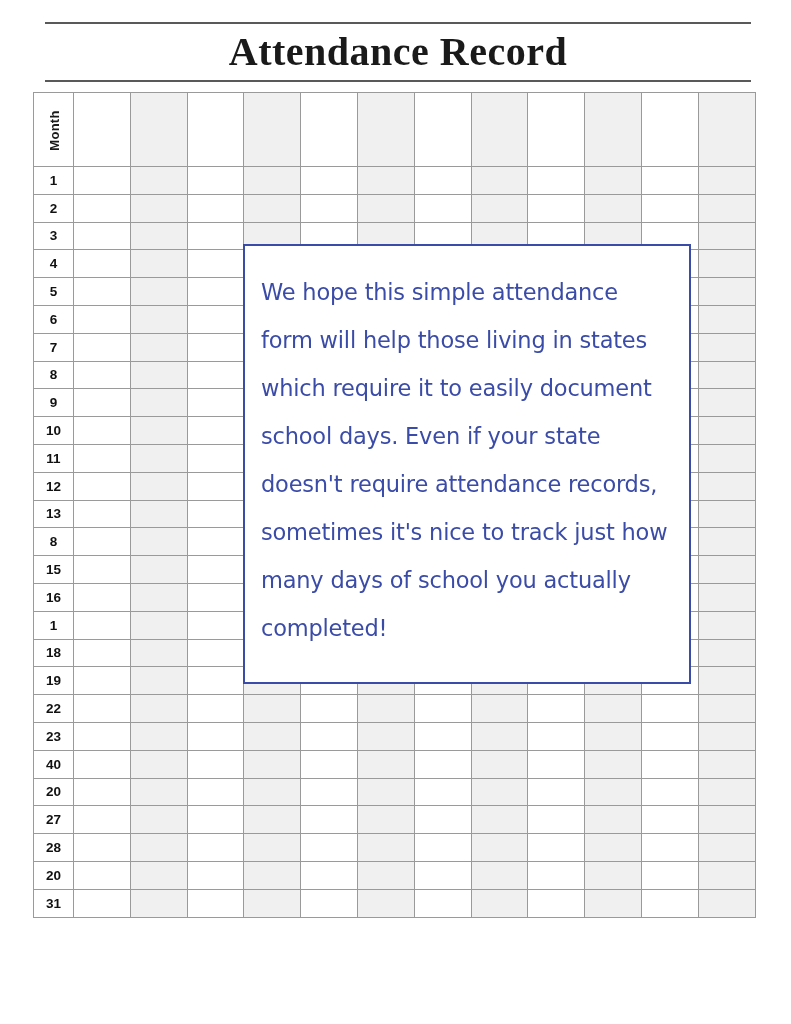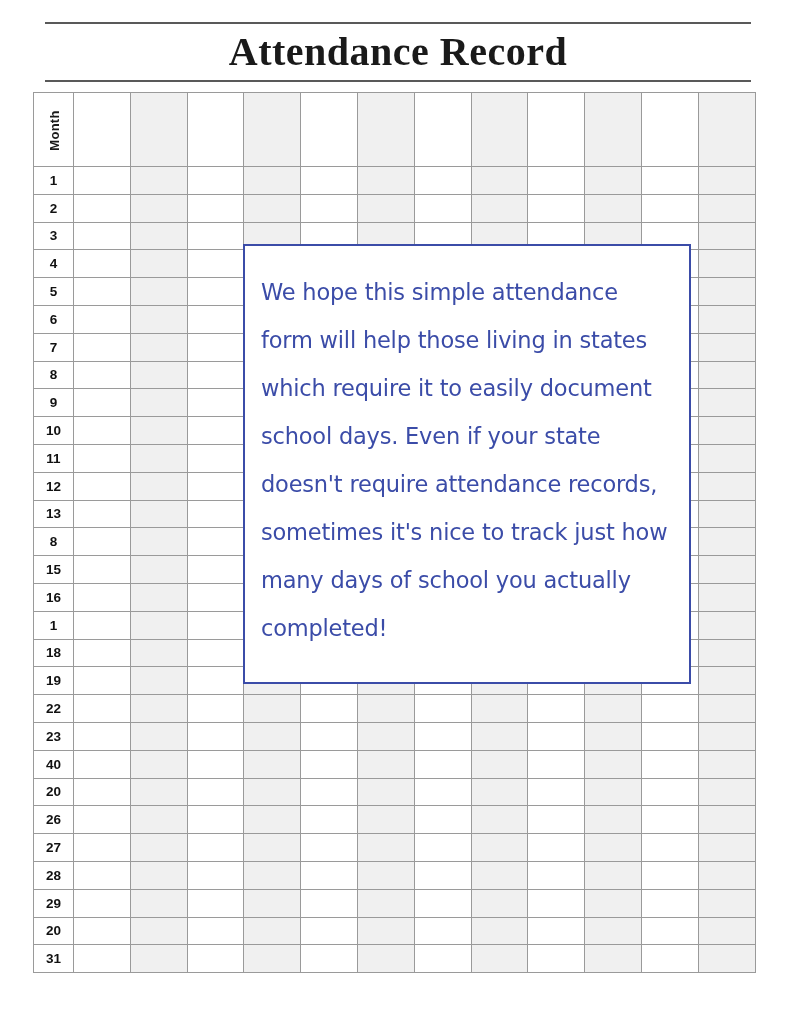--- a/index.html
+++ b/index.html
@@ -513,66 +513,36 @@
             <td class="cell"></td>
             <td class="cell shaded"></td>
             <td class="cell"></td>
             <td class="cell shaded"></td>
             <td class="cell"></td>
             <td class="cell shaded"></td>
             <td class="cell"></td>
             <td class="cell shaded"></td>
           </tr>
           <tr>
-            <td class="daynum">26</td>
-            <td class="cell"></td>
-            <td class="cell shaded"></td>
-            <td class="cell"></td>
-            <td class="cell shaded"></td>
-            <td class="cell"></td>
-            <td class="cell shaded"></td>
-            <td class="cell"></td>
-            <td class="cell shaded"></td>
-            <td class="cell"></td>
-            <td class="cell shaded"></td>
-            <td class="cell"></td>
-            <td class="cell shaded"></td>
-          </tr>
-          <tr>
             <td class="daynum">27</td>
             <td class="cell"></td>
             <td class="cell shaded"></td>
             <td class="cell"></td>
             <td class="cell shaded"></td>
             <td class="cell"></td>
             <td class="cell shaded"></td>
             <td class="cell"></td>
             <td class="cell shaded"></td>
             <td class="cell"></td>
             <td class="cell shaded"></td>
             <td class="cell"></td>
             <td class="cell shaded"></td>
           </tr>
           <tr>
             <td class="daynum">28</td>
-            <td class="cell"></td>
-            <td class="cell shaded"></td>
-            <td class="cell"></td>
-            <td class="cell shaded"></td>
-            <td class="cell"></td>
-            <td class="cell shaded"></td>
-            <td class="cell"></td>
-            <td class="cell shaded"></td>
-            <td class="cell"></td>
-            <td class="cell shaded"></td>
-            <td class="cell"></td>
-            <td class="cell shaded"></td>
-          </tr>
-          <tr>
-            <td class="daynum">29</td>
             <td class="cell"></td>
             <td class="cell shaded"></td>
             <td class="cell"></td>
             <td class="cell shaded"></td>
             <td class="cell"></td>
             <td class="cell shaded"></td>
             <td class="cell"></td>
             <td class="cell shaded"></td>
             <td class="cell"></td>
             <td class="cell shaded"></td>

